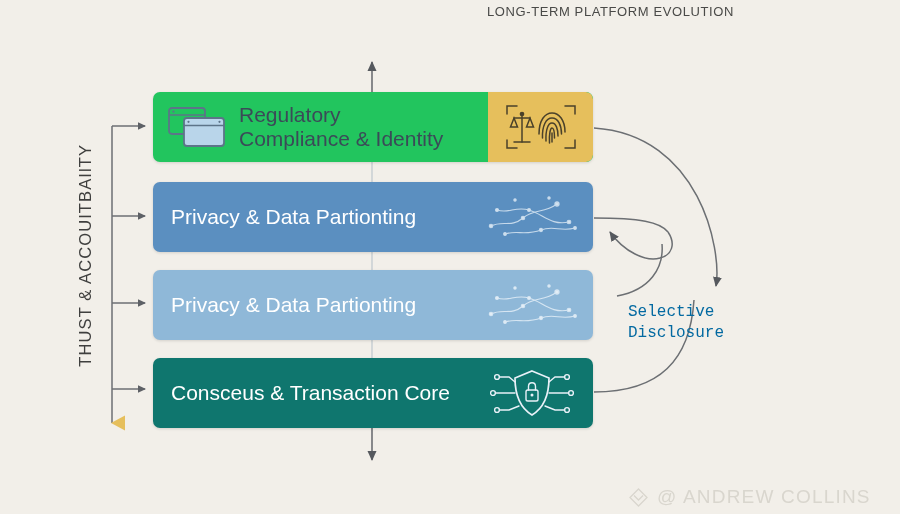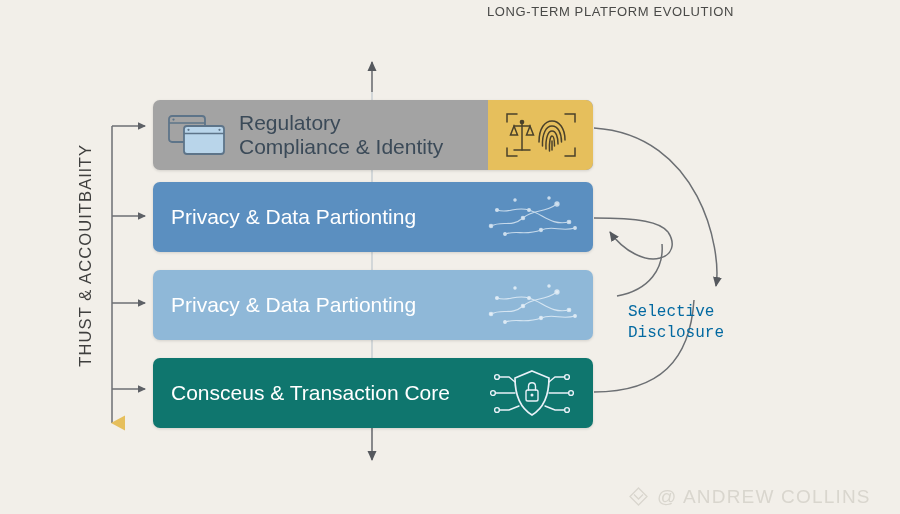--- a/index.html
+++ b/index.html
@@ -31,21 +31,21 @@
     box-shadow:0 1px 3px rgba(0,0,0,0.13);
     overflow:hidden;
   }
   .layer .label {
     font-size:21px; line-height:1.16;
     white-space:pre-line;
     z-index:3;
   }
 
   
-  #layer-1 { top:100px; background:#a3a3a3; }
+  #layer-1 { top:92px; background:#22c55e; }
   #layer-1 .label { color:#3b4a58; margin-left:86px; }
   #layer-1 .winicon { position:absolute; left:14px; top:14px; width:60px; height:42px; }
   .gold-panel {
     position:absolute; right:0; top:0; width:105px; height:70px;
     background:#e6bf5c; display:flex; align-items:center; justify-content:center;
     border-radius:0 7px 7px 0;
   }
 
   
   #layer-2 { top:182px; background:#5b8fc0; }
@@ -77,21 +77,21 @@
   
   .sel-disc {
     position:absolute; left:628px; top:302px;
     font-size:16px; line-height:1.3; color:#0369a1;
     white-space:pre-line; text-align:left;font-family:Liberation Mono, monospace;
   }
 
   
   .watermark {
     position:absolute; left:628px; top:486px;
-    display:flex; align-items:flex-start; gap:8px;
+    display:flex; align-items:center; gap:8px;
     color:#d9d6ce; font-size:19px; letter-spacing:1.2px;
     user-select:none;
   }
   .wm-logo { width:21px; height:21px; flex:0 0 auto; }
 </style>
 </head>
 <body>
 
 <div id="stage">
 

